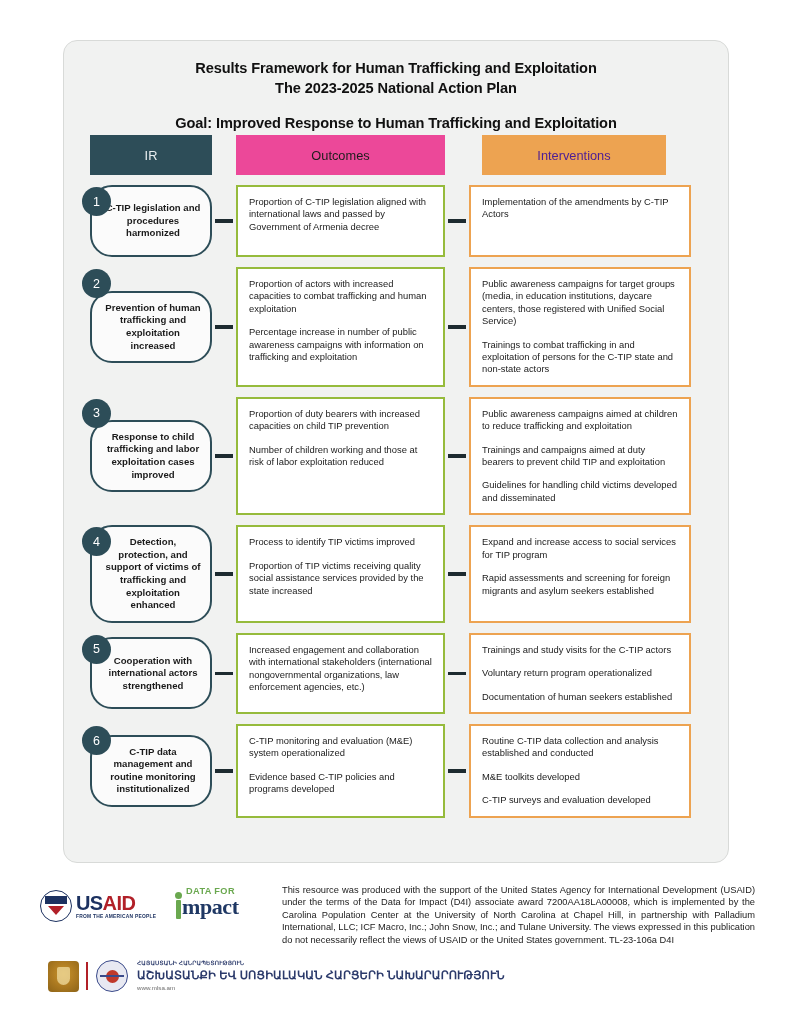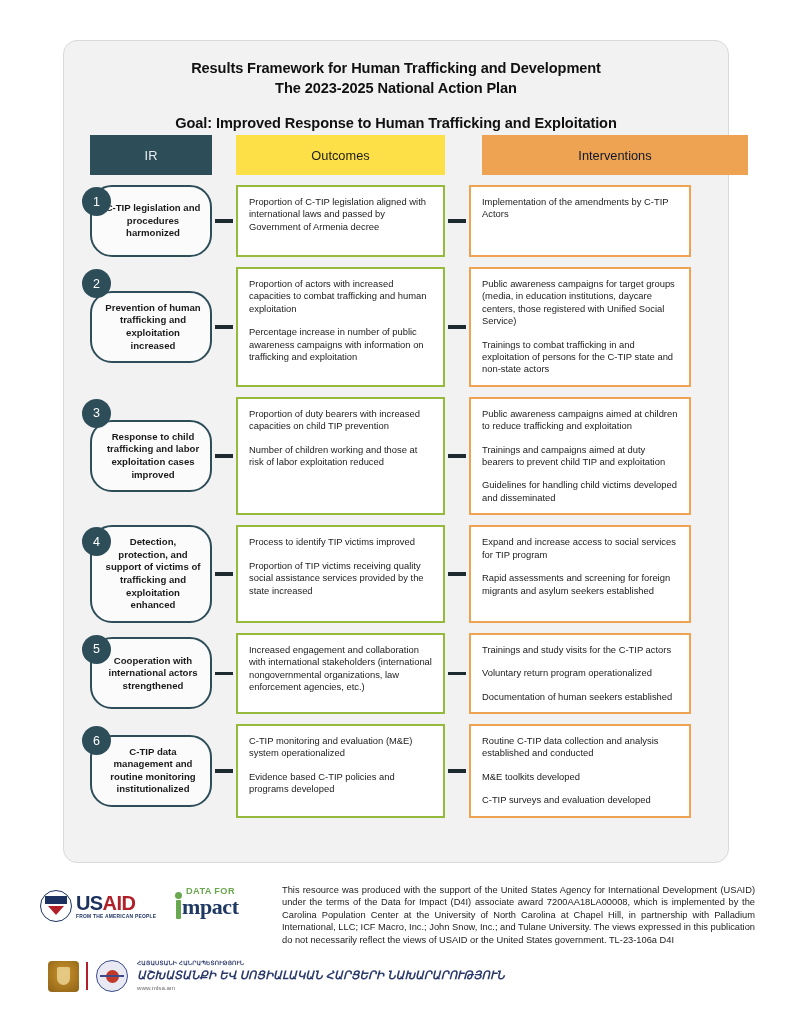--- a/index.html
+++ b/index.html
@@ -61,21 +61,21 @@
     top: 0;
     height: 40px;
     display: flex;
     align-items: center;
     justify-content: center;
     font-size: 12.8px;
     box-sizing: border-box;
   }
   .band-ir     { left: 0px;   width: 122px; background: #2d4d58; color: #e9eef0; }
   .band-out    { left: 146px; width: 209px; background: #a8c14a; color: #1d1d1d; }
-  .band-int    { left: 392px; width: 266px; background: #eda351; color: #0f172a; text-align: center; }
+  .band-int    { left: 392px; width: 184px; background: #eda351; color: #4c1d95; text-align: center; }
 
   
   .rows {
     position: absolute;
     left: 26px;
     top: 144px;
     width: 614px;
   }
   .row {
     position: relative;
@@ -352,42 +352,41 @@
     font-weight: bold;
     color: #2b3a6b;
     letter-spacing: 0.2px;
   }
   .gov-line2 {
     font-size: 11.4px;
     font-weight: bold;
     color: #2b3a6b;
     letter-spacing: 0.1px;
     margin-top: 3px;
-    font-style: italic;
   }
   .gov-url {
     font-size: 6.2px;
     color: #6b6b6b;
     margin-top: 4px;
   }
 </style>
 </head>
 <body>
 
 <div class="panel">
 
   <div class="titles">
-    <div class="title-line">Results Framework for Human Trafficking and Development</div>
+    <div class="title-line">Results Framework for Human Trafficking and Exploitation</div>
     <div class="title-line">The 2023-2025 National Action Plan</div>
     <div class="goal-line">Goal: Improved Response to Human Trafficking and Exploitation</div>
   </div>
 
   <div class="col-heads">
     <div class="band band-ir" style="background: rgb(45, 77, 88);">IR</div>
-    <div class="band band-out" style="background: #fde047;">Outcomes</div>
+    <div class="band band-out" style="background: #ec4899;">Outcomes</div>
     <div class="band band-int" style="background: rgb(237, 163, 81);">Interventions</div>
   </div>
 
   <div class="rows" id="rows-container">
       <div class="row">
         <div class="ir-cell">
           <div class="ir-badge">1</div>
           <div class="ir-box">
             <span>C-TIP legislation and procedures harmonized</span>
           </div>

